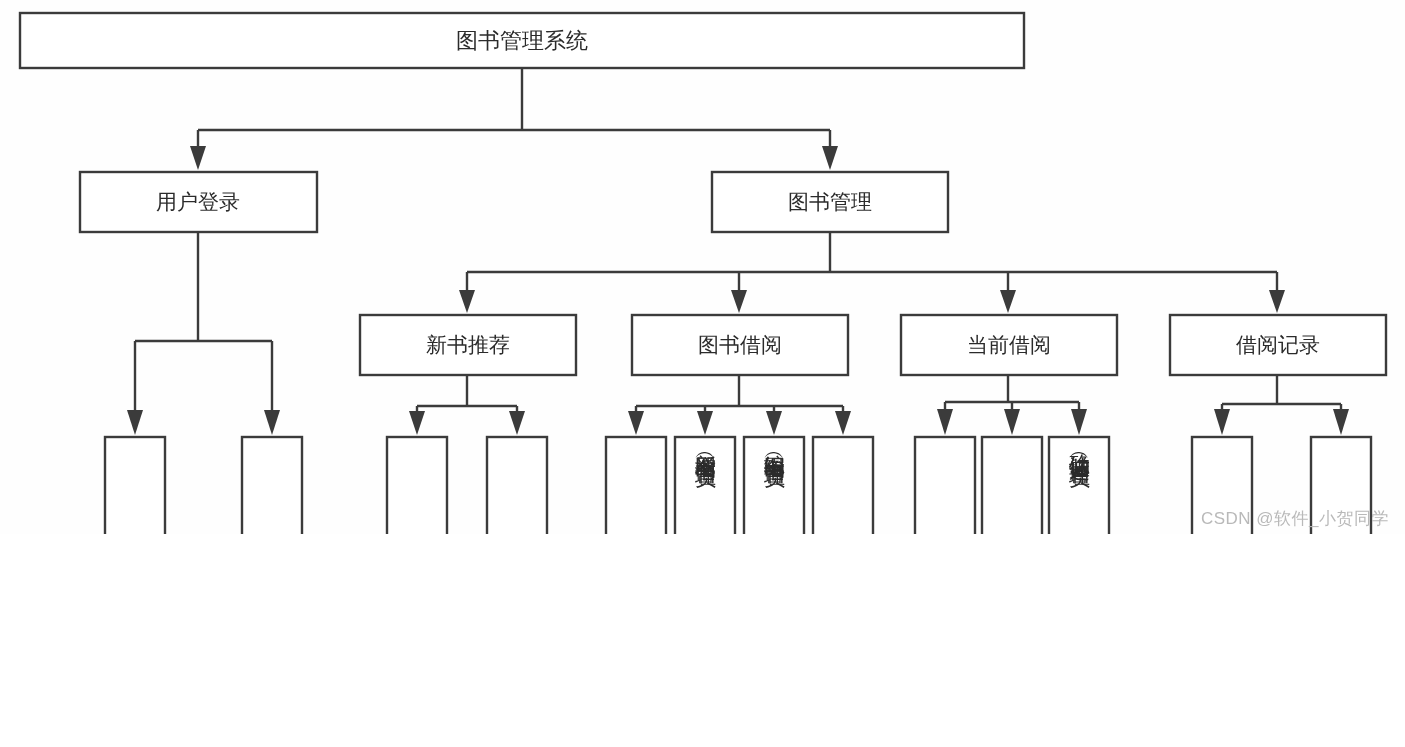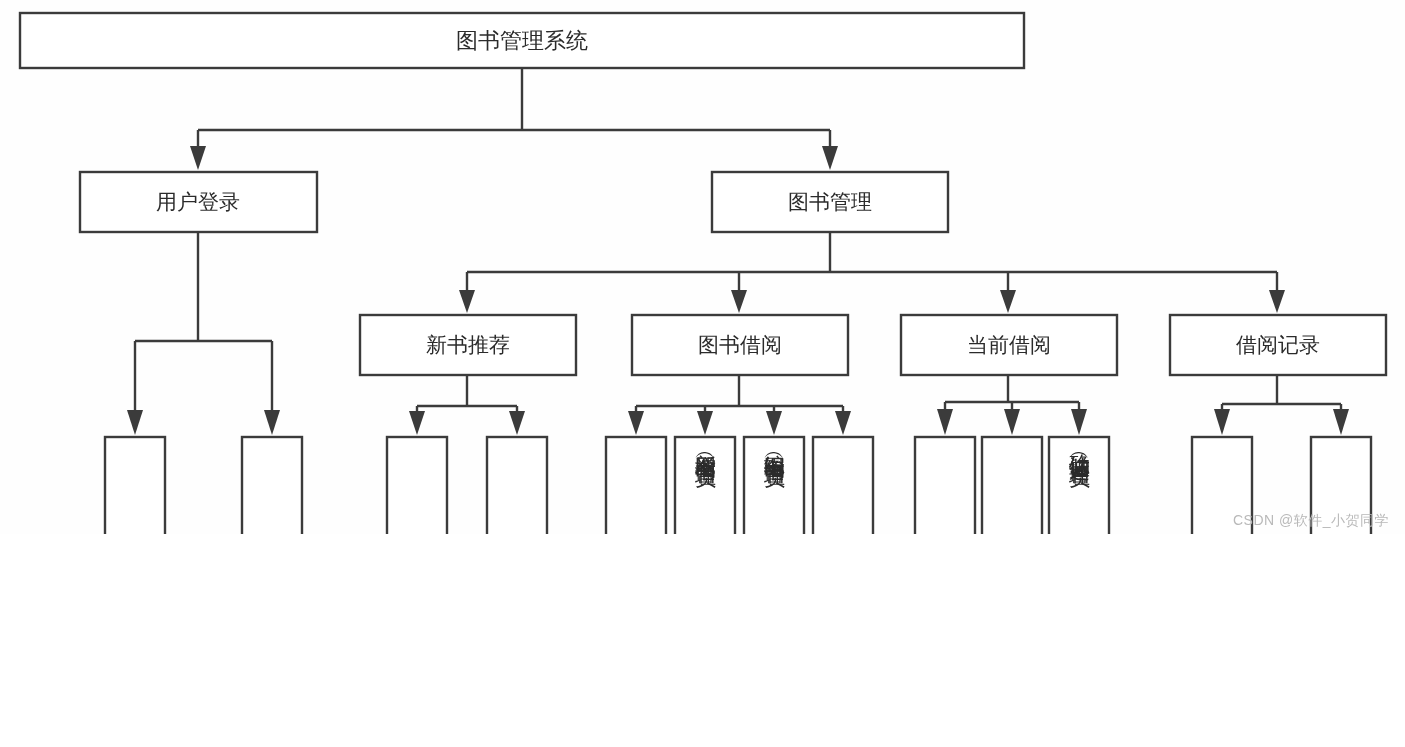--- a/index.html
+++ b/index.html
@@ -70,21 +70,21 @@
     line-height: 1.18;
     color: #2b2b2b;
     letter-spacing: 2px;
     white-space: nowrap;
   }
   .watermark {
     position: absolute;
     right: 16px;
     bottom: 4px;
     font-family: "Liberation Sans", "DejaVu Sans", sans-serif;
-    font-size: 14px;
+    font-size: 17px;
     color: #b9b9b9;
     letter-spacing: 0.5px;
     user-select: none;
   }
 </style>
 </head>
 <body>
 
 <div id="diagram-root">
 

